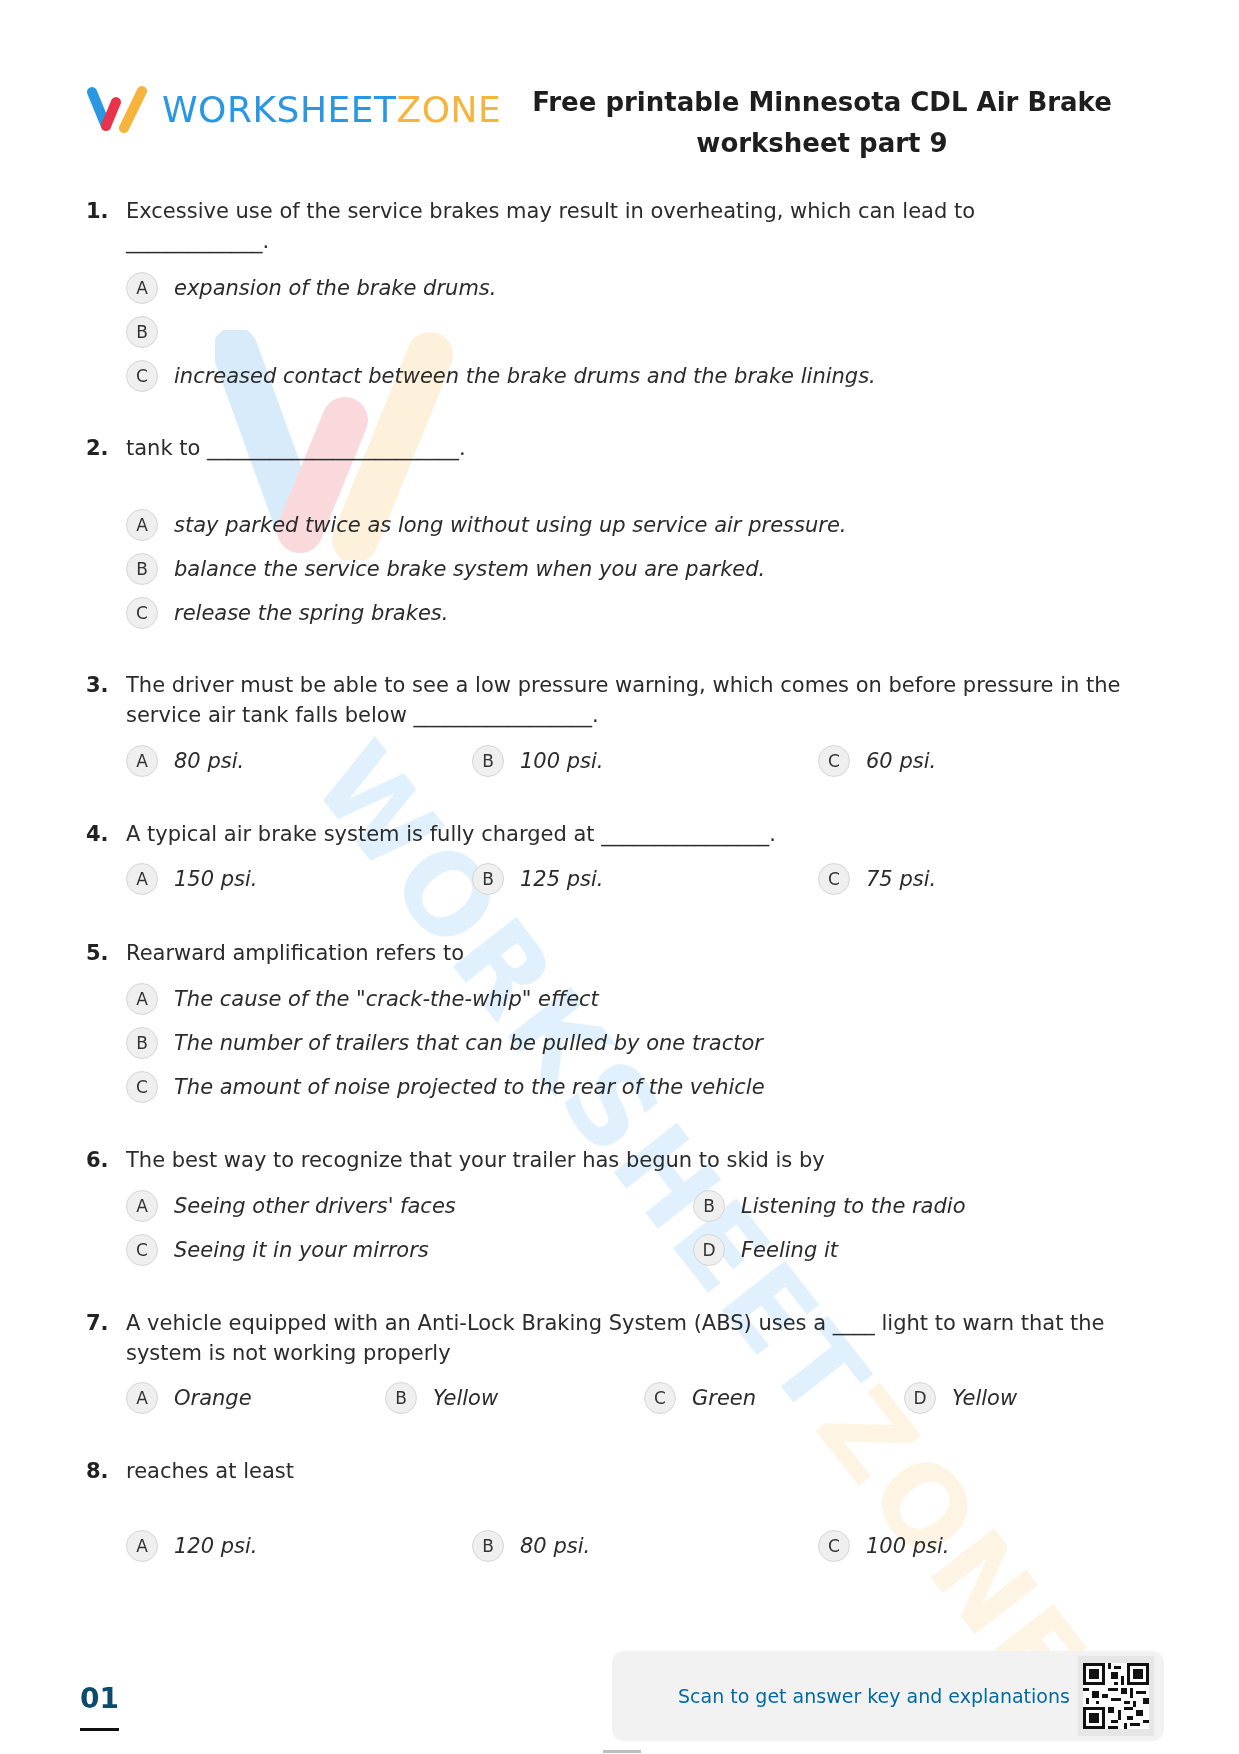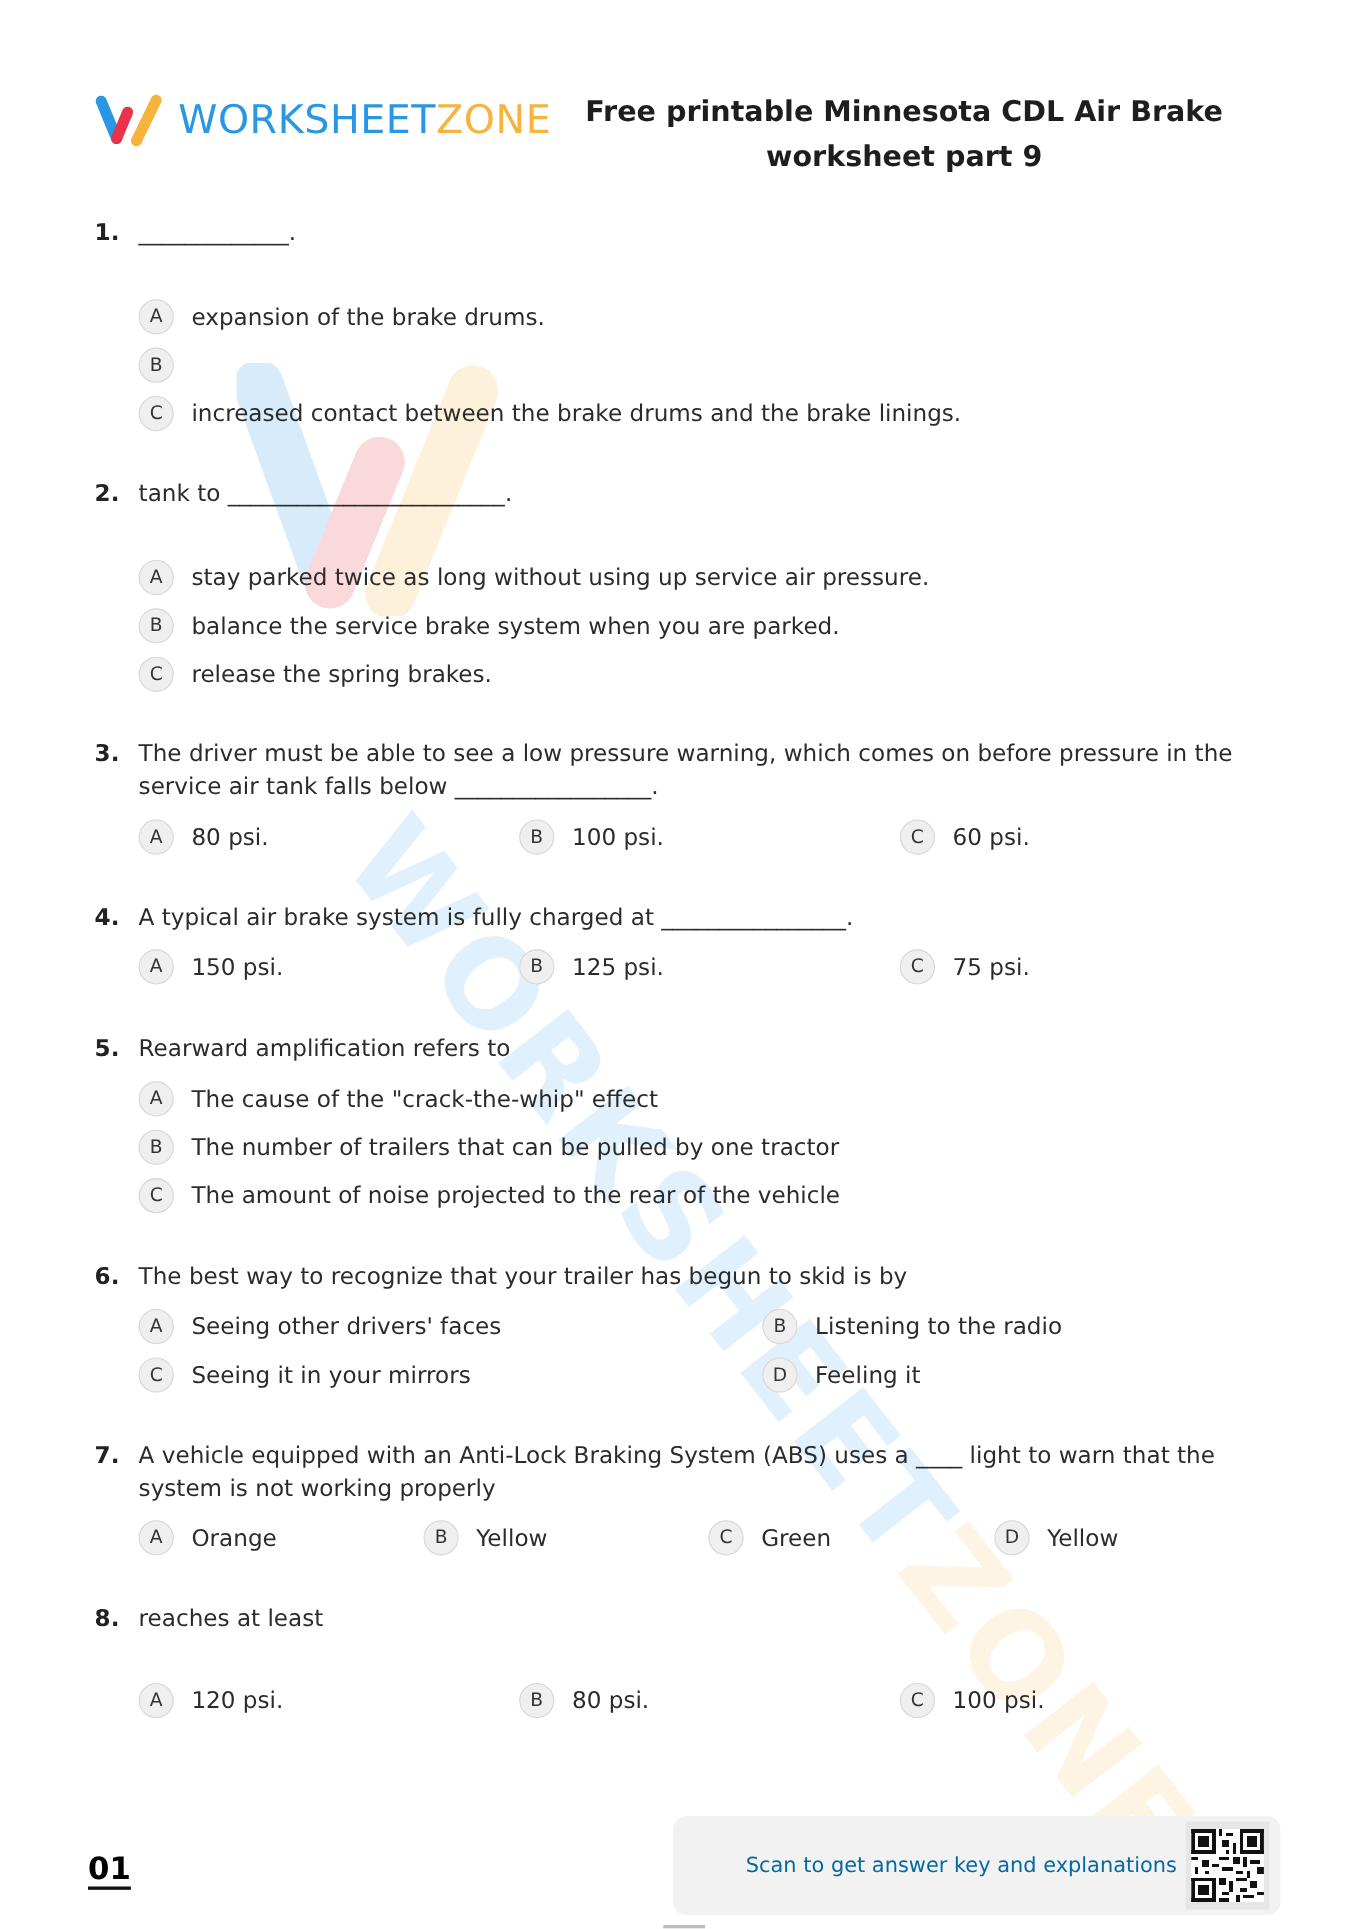--- a/index.html
+++ b/index.html
@@ -21,24 +21,24 @@
 
   .title { position: absolute; left: 532px; width: 580px; top: 82px; text-align: center;
     font-family: "DejaVu Sans", sans-serif; font-size: 26px; font-weight: 700; line-height: 41px; color: #1e1e1e; }
 
   .q { position: absolute; left: 0; width: 1239px; }
   .q-num { position: absolute; left: 86px; font-family: "DejaVu Sans", sans-serif; font-weight: 700; font-size: 21px; color: #222; }
   .q-text { position: absolute; left: 126px; width: 1050px; font-family: "DejaVu Sans", sans-serif; font-size: 21px; line-height: 30px; color: #2b2b2b; }
   .opt { position: absolute; display: flex; align-items: center; height: 34px; }
   .badge { width: 32px; height: 32px; border-radius: 50%; background: #efefef; border: 1px solid #d6d6d6;
     display: flex; align-items: center; justify-content: center; font-family: "DejaVu Sans", sans-serif; font-size: 17px; color: #333; }
-  .opt-text { margin-left: 16px; font-family: "DejaVu Sans", sans-serif; font-size: 21px; color: #2b2b2b; white-space: nowrap; }
-
-  .page-num { position: absolute; left: 80px; top: 1684px; font-family: "DejaVu Sans", sans-serif; font-weight: 700; font-size: 28px; color: #000000;
-    border-bottom: 3px solid #111; line-height: 30px; padding-bottom: 1px; }
+  .opt-text { margin-left: 16px; font-family: "DejaVu Sans", sans-serif; font-size: 21px; color: #2b2b2b; white-space: nowrap; font-style: italic; }
+
+  .page-num { position: absolute; left: 80px; top: 1684px; font-family: "DejaVu Sans", sans-serif; font-weight: 700; font-size: 28px; color: #0c4a6e;
+    border-bottom: 3px solid #111; line-height: 30px; padding-bottom: 14px; }
 
   .footer-box { position: absolute; left: 612px; top: 1651px; width: 552px; height: 90px; background: #f2f2f2; border-radius: 12px;
     display: flex; align-items: center; justify-content: space-between; padding: 0 10px 0 28px; }
   .footer-text { font-family: "DejaVu Sans", sans-serif; font-size: 19px; color: #0369a1; margin-left: 38px; }
   .qr { width: 76px; height: 80px; background: #e6e6e6; display: flex; align-items: center; justify-content: center; }
   .qr svg { width: 66px; height: 70px; }
 
   .bottom-bar { position: absolute; left: 603px; top: 1750px; width: 38px; height: 3px; background: #bdbdbd; }
 </style>
 </head>
@@ -63,20 +63,21 @@
 </div>
 
 <div class="title">
   <div>Free printable Minnesota CDL Air Brake</div>
   <div>worksheet part 9</div>
 </div>
 
 <div class="q" style="top:196px;">
   <div class="q-num" style="top:3px;">1.</div>
   <div class="q-text">
+    <div>Excessive use of the service brakes may result in overheating, which can lead to</div>
     <div>_____________.</div>
   </div>
   <div class="opt" style="left:126px; top:75px;">
       <div class="badge">A</div>
       <span class="opt-text">expansion of the brake drums.</span>
     </div>
   <div class="opt" style="left:126px; top:119px;">
       <div class="badge">B</div>
     </div>
   <div class="opt" style="left:126px; top:163px;">

